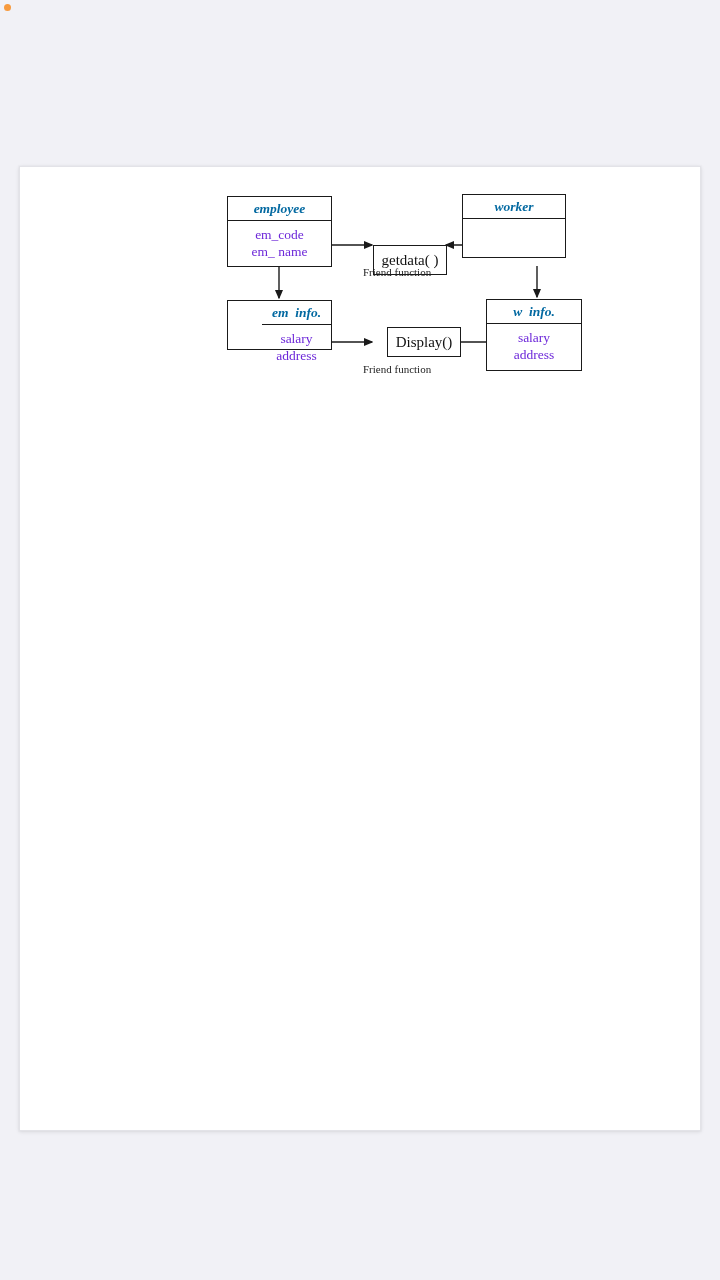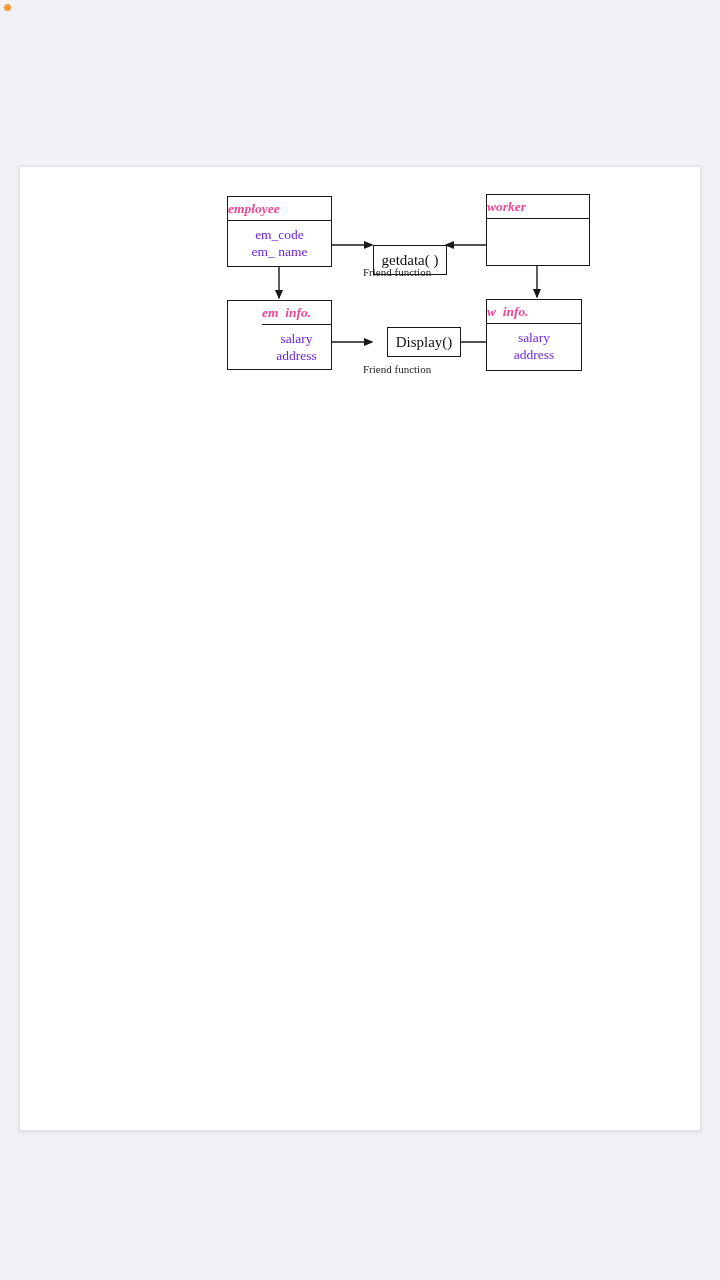--- a/index.html
+++ b/index.html
@@ -51,25 +51,25 @@
   .uml-box {
     position: absolute;
     border: 1.4px solid #1a1a1a;
     background: #fff;
     box-sizing: border-box;
   }
   .uml-head {
     height: 23px;
     line-height: 23px;
     border-bottom: 1.4px solid #1a1a1a;
-    text-align: left;
+    text-align: center;
     font-weight: bold;
     font-style: italic;
     font-size: 13.5px;
-    color: #ec4899;
+    color: #0369a1;
     white-space: pre;
   }
   .uml-body {
     text-align: center;
     font-size: 13.5px;
     color: #6d28d9;
     padding-top: 5px;
     line-height: 17px;
     white-space: pre;
   }
@@ -141,25 +141,25 @@
 
       <line x1="466" y1="175" x2="426" y2="175" stroke="#1a1a1a" stroke-width="1.4" marker-end="url(#arrow)"></line>
     </svg>
 
     <div class="uml-box" style="left:207px; top:29px; width:105px; height:71px;">
       <div class="uml-head">employee</div>
       <div class="uml-body">em_code
 em_ name</div>
     </div>
 
-    <div class="uml-box" style="left:466px; top:27px; width:104px; height:72px;">
+    <div class="uml-box" style="left:442px; top:27px; width:104px; height:64px;">
       <div class="uml-head">worker</div>
     </div>
 
-    <div class="uml-box" style="left:207px; top:133px; width:105px; height:70px;padding-left:34px;">
+    <div class="uml-box" style="left:207px; top:133px; width:105px; height:50px;padding-left:34px;">
       <div class="uml-head">em  info.</div>
       <div class="uml-body">salary
 address</div>
     </div>
 
     <div class="uml-box" style="left:466px; top:132px; width:96px; height:72px;">
       <div class="uml-head">w  info.</div>
       <div class="uml-body">salary
 address</div>
     </div>

